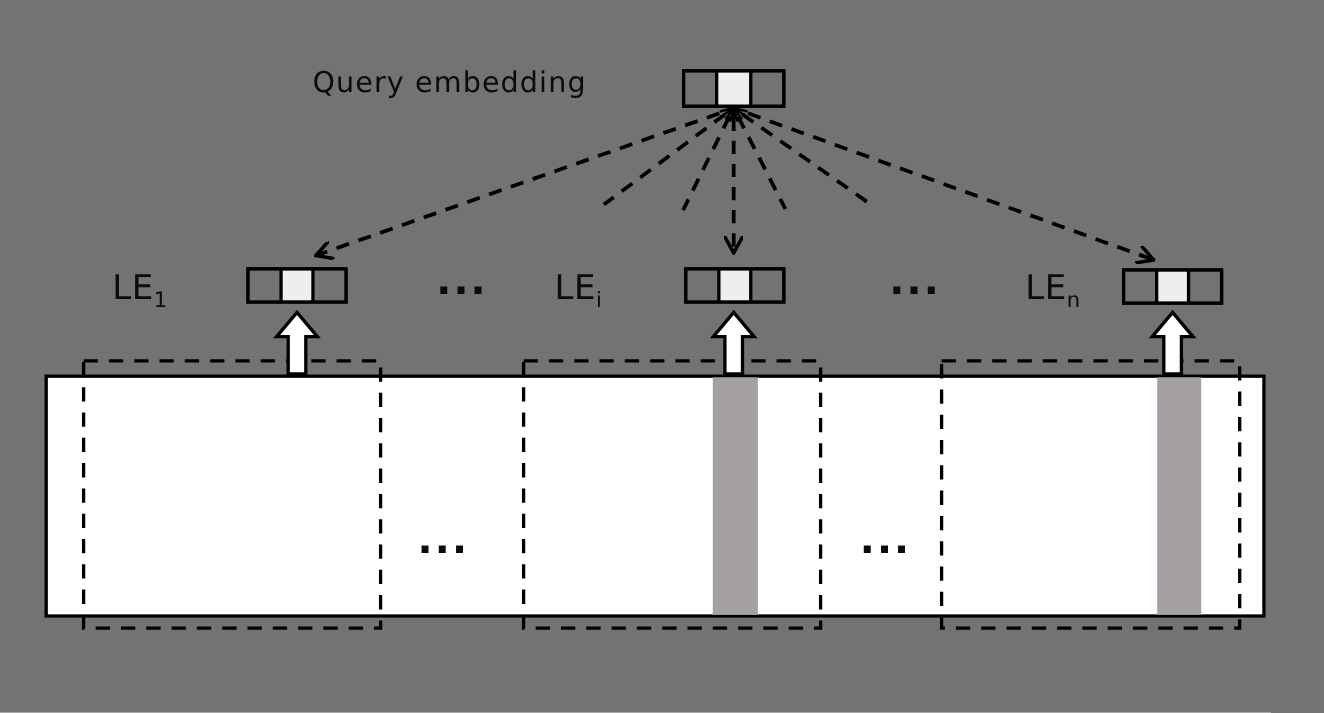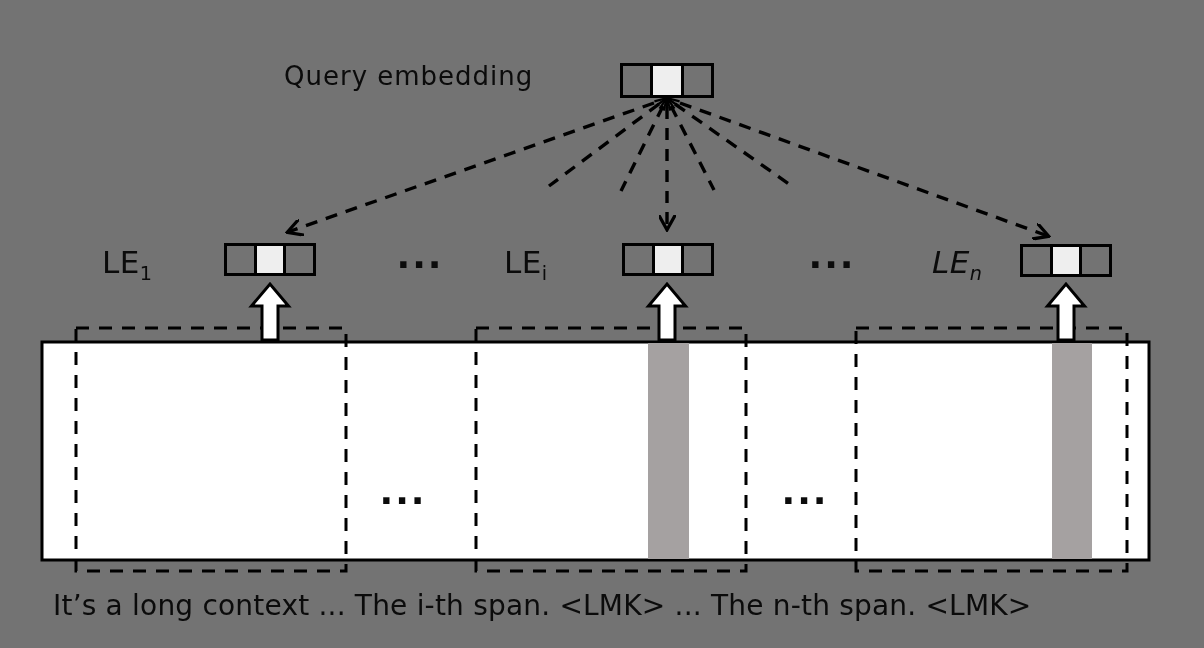--- a/index.html
+++ b/index.html
@@ -115,25 +115,24 @@
   </div>
 
   <div class="txt title" style="left:284px; top:63px;">Query embedding</div>
 
   <div class="txt le-label" style="left:102px; top:247px;">
     <span>LE</span><sub>1</sub>
   </div>
   <div class="txt le-label" style="left:504px; top:247px;">
     <span>LE</span><sub>i</sub>
   </div>
-  <div class="txt le-label" style="left:932px; top:247px;font-style:italic;">
+  <div class="txt le-label" style="left:932px; top:247px;">
     <span>LE</span><sub>n</sub>
   </div>
 
   <div class="txt dots" style="left:395px; top:238px;">...</div>
   <div class="txt dots" style="left:807px; top:238px;">...</div>
 
   <div class="txt dots" style="left:378px; top:474px;">...</div>
   <div class="txt dots" style="left:780px; top:474px;">...</div>
 
-  <div class="txt caption" style="left:53px; top:592px;">It’s a long context ... The i-th span. &lt;LMK&gt; ... The n-th span. &lt;LMK&gt;</div>
 
 </div>
 
 </body></html>

